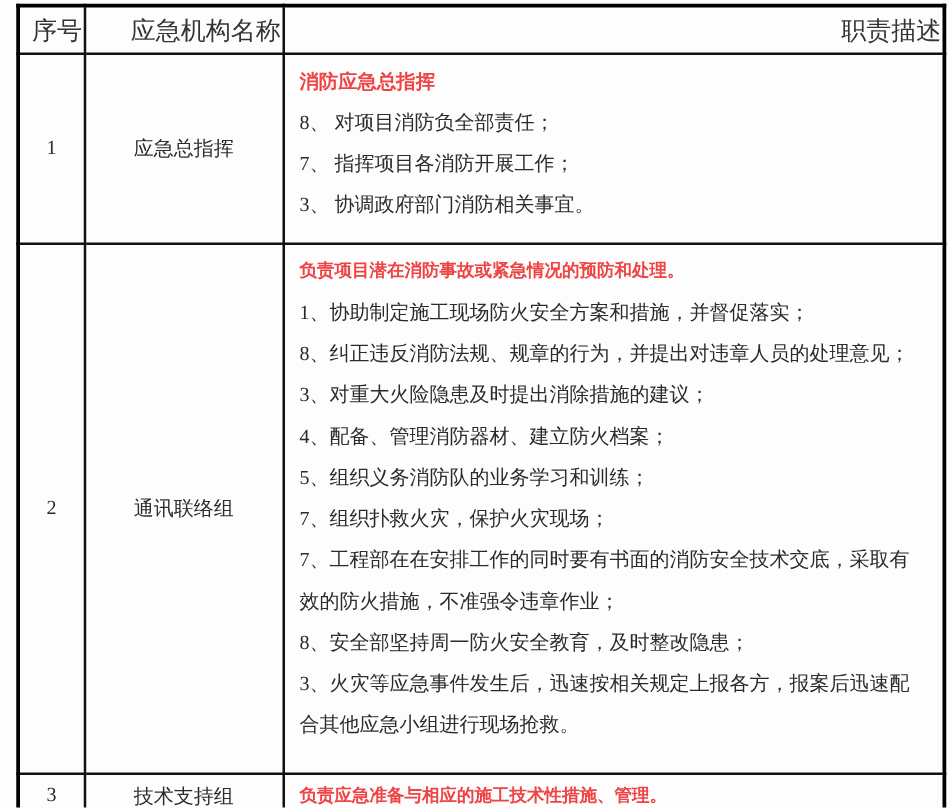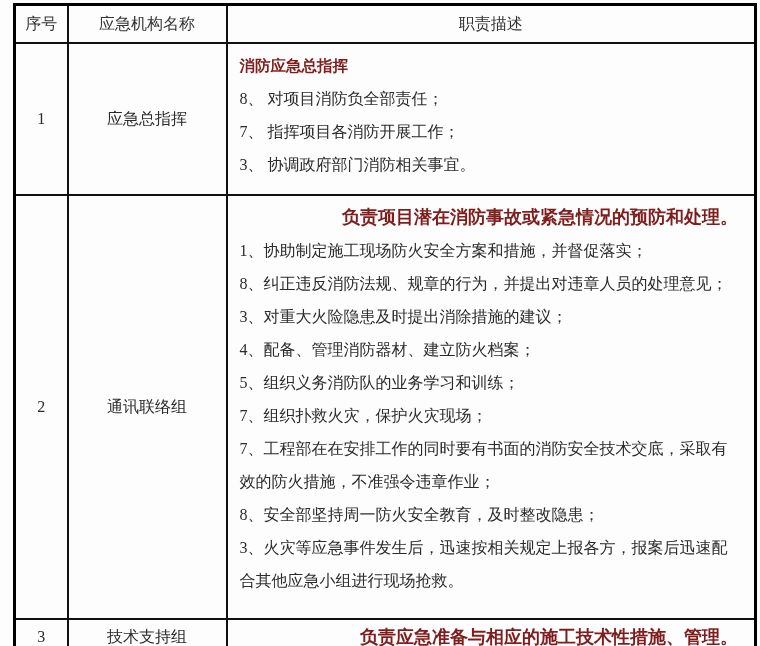--- a/index.html
+++ b/index.html
@@ -27,44 +27,44 @@
   }
   col.c1 { width: 53px; }
   col.c2 { width: 159px; }
   col.c3 { width: 529px; }
   th, td {
     border: 2px solid #111;
     background: #fdfdfd;
   }
   th {
     font-weight: normal;
-    font-size: 16px;
+    font-size: 20px;
     color: #333;
     height: 34px;
-    text-align: center;
+    text-align: right;
     vertical-align: middle;
   }
   td.num-cell, td.org-cell {
     text-align: center;
     vertical-align: middle;
     font-size: 16px;
     color: #2b2b2b;
   }
   td.duty-cell {
     vertical-align: top;
     padding: 5px 16px 5px 12px;
   }
   .duty-title {
     font-weight: bold;
-    color: #7f1d1d;
+    color: #ef4444;
     line-height: 33px;
     white-space: nowrap;
   }
   tr.row1 .duty-title { font-size: 15.5px; }
-  tr.row2 .duty-title, tr.row3 .duty-title { font-size: 18px; text-align: right; }
+  tr.row2 .duty-title, tr.row3 .duty-title { font-size: 14px; }
   .duty-item {
     font-size: 16px;
     color: #2b2b2b;
     line-height: 33px;
   }
   tr.row1 td { height: 140px; }
   tr.row2 td { height: 412px; }
   tr.row3 td { height: 32px; }
   tr.row3 td.duty-cell { vertical-align: middle; padding-top: 0; padding-bottom: 0; }
 </style>

